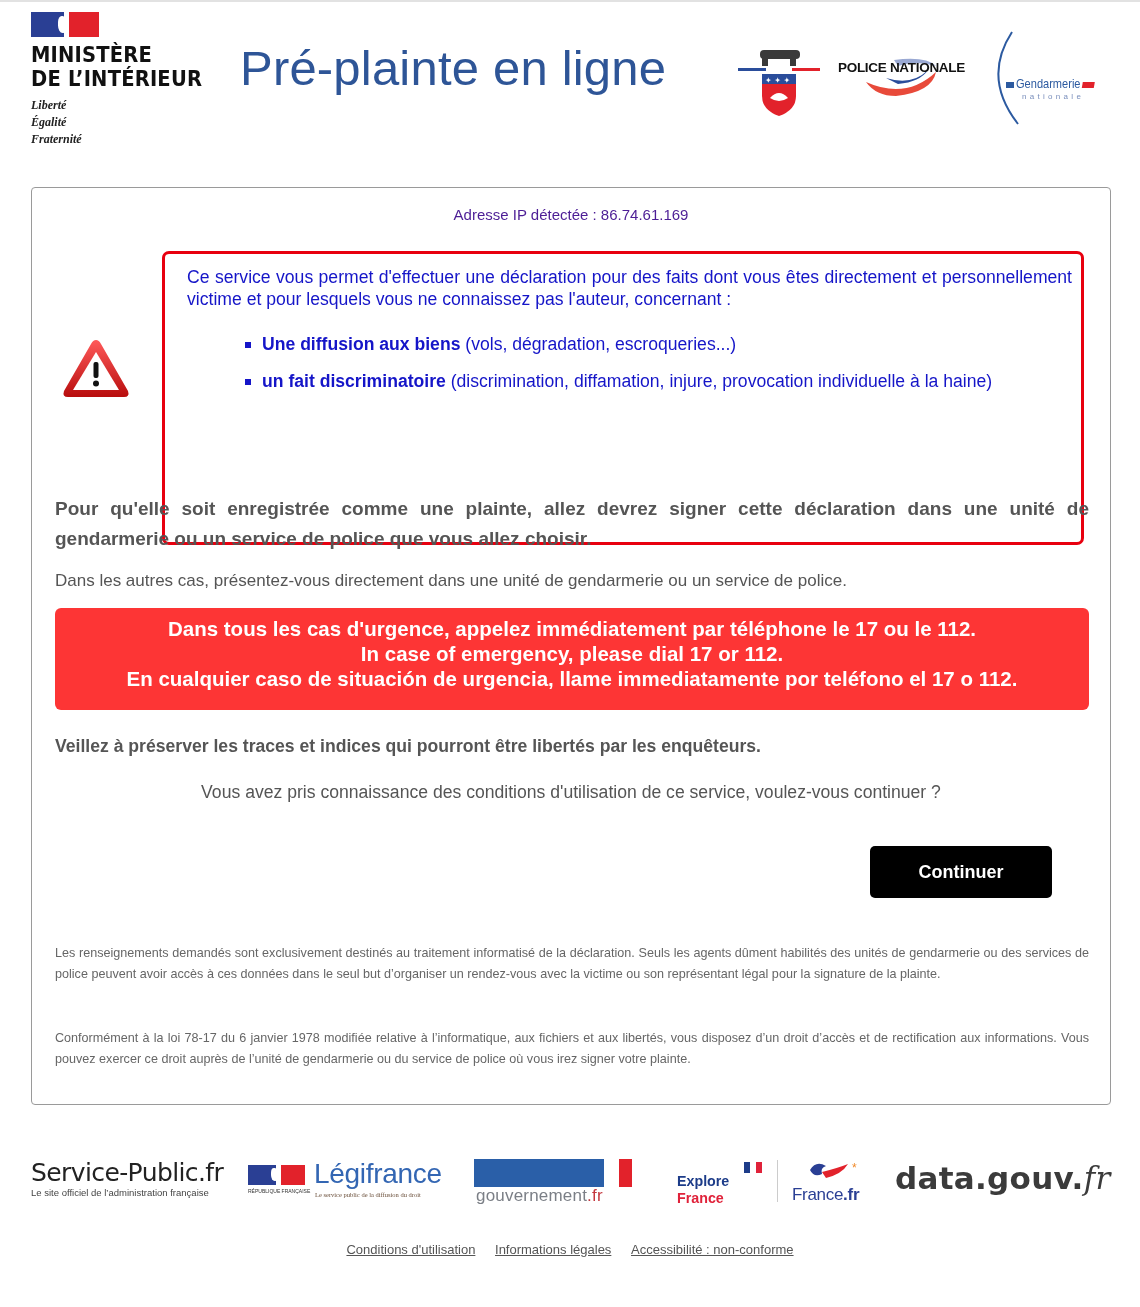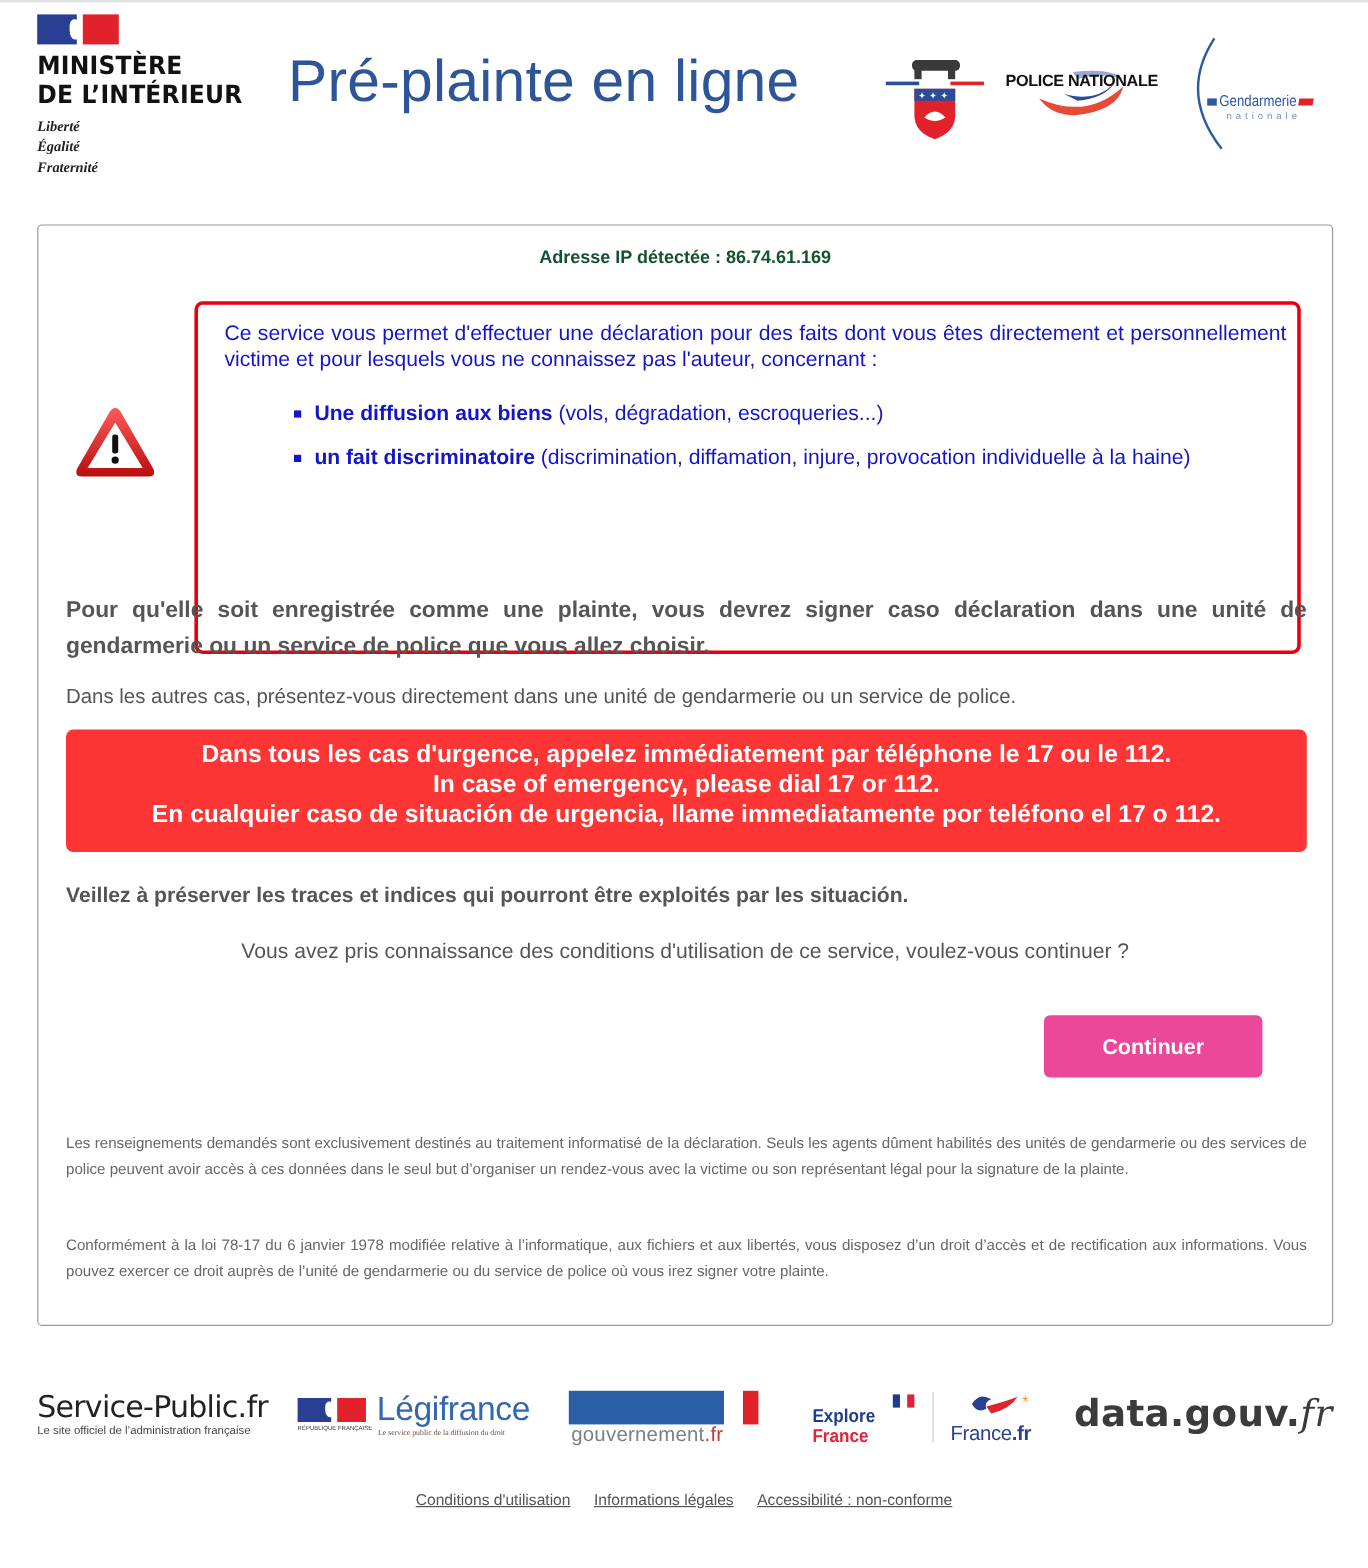--- a/index.html
+++ b/index.html
@@ -19,41 +19,41 @@
 
   .logo-pp { position: absolute; left: 738px; top: 44px; width: 82px; height: 72px; }
   .logo-pn { position: absolute; left: 836px; top: 50px; width: 142px; height: 50px; }
   .logo-pn .txt { font-weight: bold; font-size: 13.5px; color: #111; letter-spacing: -0.3px; position: absolute; top: 8px; left: 2px; white-space: nowrap; }
   .logo-gn { position: absolute; left: 990px; top: 28px; width: 120px; height: 98px; }
   .logo-gn .g1 { position: absolute; left: 26px; top: 46px; font-size: 13px; color: #2c5aa0; white-space: nowrap; transform: scaleX(0.85); transform-origin: left; }
   .logo-gn .g2 { position: absolute; left: 32px; top: 62px; font-size: 8px; letter-spacing: 3.3px; color: #7a8fbc; white-space: nowrap; }
 
   
   .panel { position: absolute; left: 31px; top: 185px; width: 1080px; height: 918px; border: 1px solid #9a9a9a; border-radius: 4px; }
-  .ip-line { position: absolute; left: 0; width: 100%; top: 18px; text-align: center; font-weight: bold; font-size: 15px; color: #14532d; }
+  .ip-line { position: absolute; left: 0; width: 100%; top: 18px; text-align: center; font-weight: normal; font-size: 15px; color: #4c1d95; }
 
   .warning-icon { position: absolute; left: 28px; top: 148px; width: 72px; height: 66px; }
 
   .notice { position: absolute; left: 130px; top: 63px; width: 922px; height: 294px; border: 3px solid #e8000f; border-radius: 7px; padding: 12px 9px 0 22px; color: #1515c8; font-size: 17.6px; line-height: 22px; text-align: justify; }
   .notice p { margin: 0; }
   .notice ul { list-style: none; margin: 23px 0 0 0; padding-left: 57px; }
   .notice li { position: relative; padding-left: 18px; margin-bottom: 15px; line-height: 22px; }
   .notice li::before { content: ""; position: absolute; left: 1px; top: 9px; width: 6px; height: 6px; background: #1515c8; }
   .notice li b { font-weight: bold; }
   .notice .p2 { margin-top: 23px; }
 
   .bold-line { position: absolute; left: 23px; top: 306px; width: 1034px; font-weight: bold; font-size: 19px; line-height: 30px; color: #555; text-align: justify; }
   .plain-line { position: absolute; left: 23px; top: 383px; width: 1034px; font-size: 17px; color: #555; }
 
   .urgent { position: absolute; left: 23px; top: 420px; width: 1034px; height: 102px; background: #fd3535; border-radius: 6px; color: #fff; font-weight: bold; font-size: 20.5px; line-height: 25px; text-align: center; padding-top: 8px; }
 
   .traces { position: absolute; left: 23px; top: 548px; font-weight: bold; font-size: 17.6px; color: #555; }
   .question { position: absolute; left: 0; width: 100%; top: 594px; text-align: center; font-size: 17.6px; color: #555; }
 
-  .continue-btn { position: absolute; left: 838px; top: 658px; width: 182px; height: 52px; background: #ec4899; border-radius: 5px; color: #fff; font-weight: bold; font-size: 18px; border: none; font-family: "Liberation Sans", sans-serif; cursor: pointer; }
+  .continue-btn { position: absolute; left: 838px; top: 658px; width: 182px; height: 52px; background: #000000; border-radius: 5px; color: #fff; font-weight: bold; font-size: 18px; border: none; font-family: "Liberation Sans", sans-serif; cursor: pointer; }
 
   .legal { position: absolute; left: 23px; width: 1034px; font-size: 12.6px; line-height: 21px; color: #666; text-align: justify; }
   .legal.l1 { top: 755px; }
   .legal.l2 { top: 840px; }
 
   
   .footer-logos { position: absolute; top: 1150px; left: 0; width: 988px; height: 60px; }
   .sp { position: absolute; left: 31px; top: 7px; }
   .sp .t { font-family: "DejaVu Sans", sans-serif; font-size: 25px; color: #222; letter-spacing: -0.6px; line-height: 28px; }
   .sp .t .fr { color: #222; }
@@ -158,30 +158,30 @@
   </div>
 
   <div class="notice">
     <p>Ce service vous permet d'effectuer une déclaration pour des faits dont vous êtes directement et personnellement victime et pour lesquels vous ne connaissez pas l'auteur, concernant :</p>
     <ul>
       <li><b>Une diffusion aux biens</b><span> (vols, dégradation, escroqueries...)</span></li>
       <li><b>un fait discriminatoire</b><span> (discrimination, diffamation, injure, provocation individuelle à la haine)</span></li>
     </ul>
   </div>
 
-  <div class="bold-line">Pour qu'elle soit enregistrée comme une plainte, vous devrez signer caso déclaration dans une unité de gendarmerie ou un service de police que vous allez choisir.</div>
+  <div class="bold-line">Pour qu'elle soit enregistrée comme une plainte, allez devrez signer cette déclaration dans une unité de gendarmerie ou un service de police que vous allez choisir.</div>
   <div class="plain-line">Dans les autres cas, présentez-vous directement dans une unité de gendarmerie ou un service de police.</div>
 
   <div class="urgent">
     <div>Dans tous les cas d'urgence, appelez immédiatement par téléphone le 17 ou le 112.</div>
     <div>In case of emergency, please dial 17 or 112.</div>
     <div>En cualquier caso de situación de urgencia, llame immediatamente por teléfono el 17 o 112.</div>
   </div>
 
-  <div class="traces">Veillez à préserver les traces et indices qui pourront être exploités par les situación.</div>
+  <div class="traces">Veillez à préserver les traces et indices qui pourront être libertés par les enquêteurs.</div>
   <div class="question">Vous avez pris connaissance des conditions d'utilisation de ce service, voulez-vous continuer ?</div>
 
   <button class="continue-btn">Continuer</button>
 
   <p class="legal l1">Les renseignements demandés sont exclusivement destinés au traitement informatisé de la déclaration. Seuls les agents dûment habilités des unités de gendarmerie ou des services de police peuvent avoir accès à ces données dans le seul but d’organiser un rendez-vous avec la victime ou son représentant légal pour la signature de la plainte.</p>
   <p class="legal l2">Conformément à la loi 78-17 du 6 janvier 1978 modifiée relative à l’informatique, aux fichiers et aux libertés, vous disposez d’un droit d’accès et de rectification aux informations. Vous pouvez exercer ce droit auprès de l’unité de gendarmerie ou du service de police où vous irez signer votre plainte.</p>
 </div>
 
 <div class="footer-logos">
   <div class="sp">

